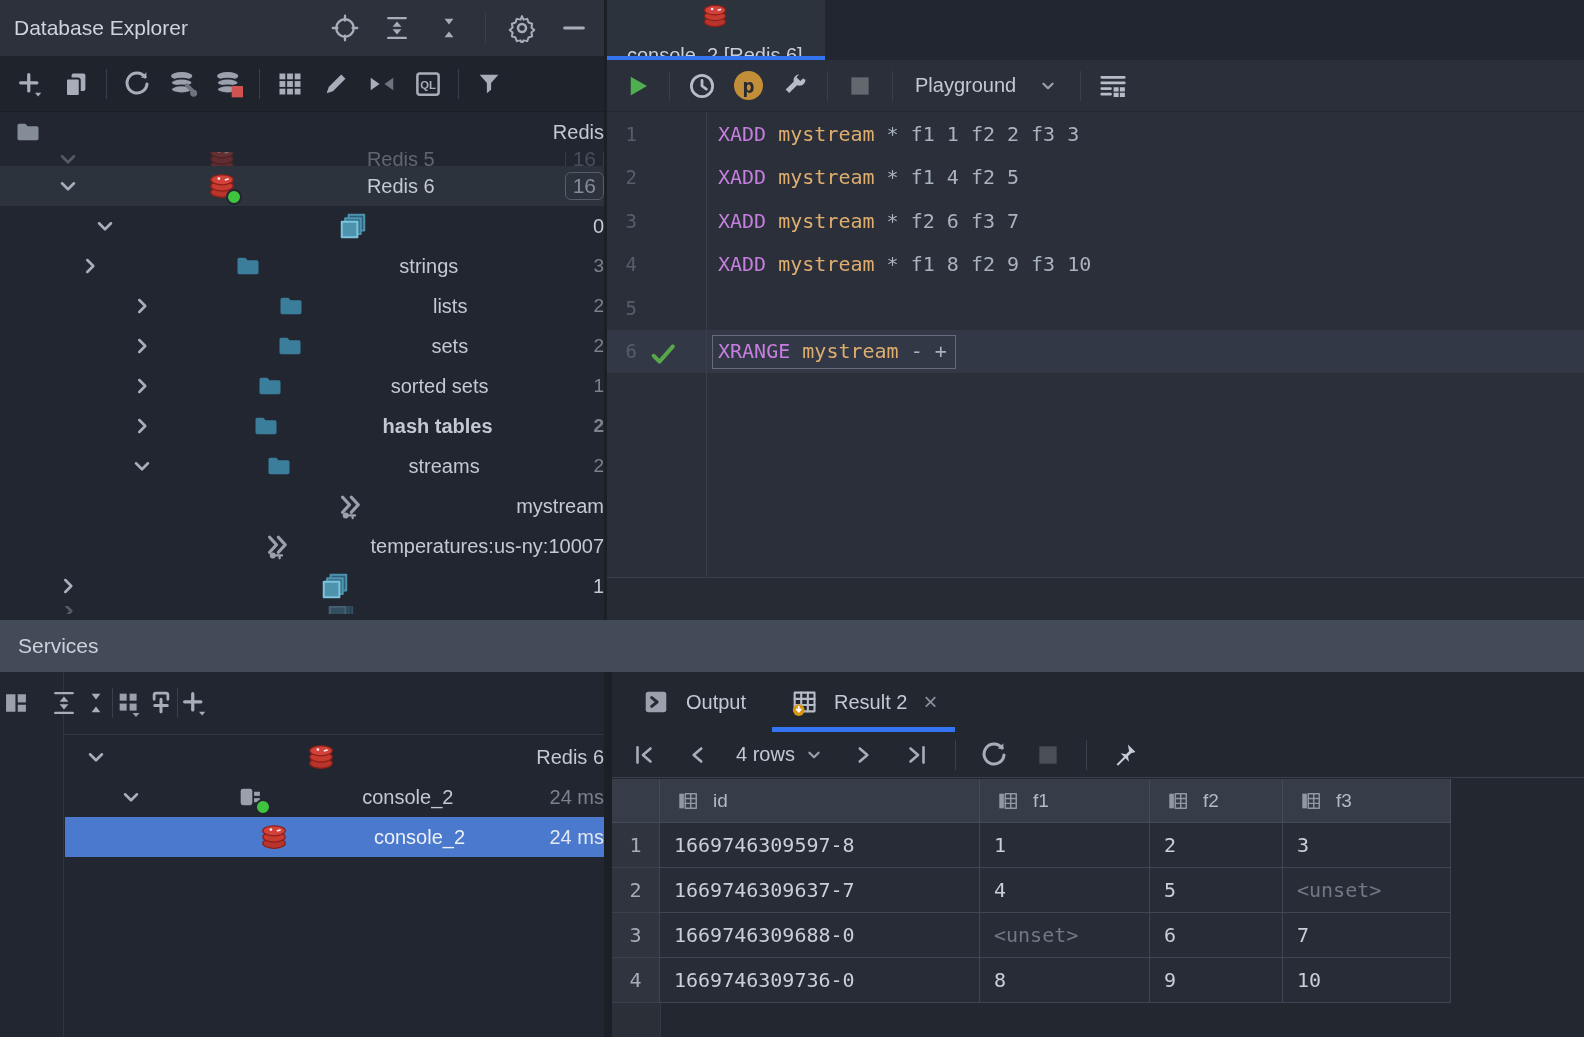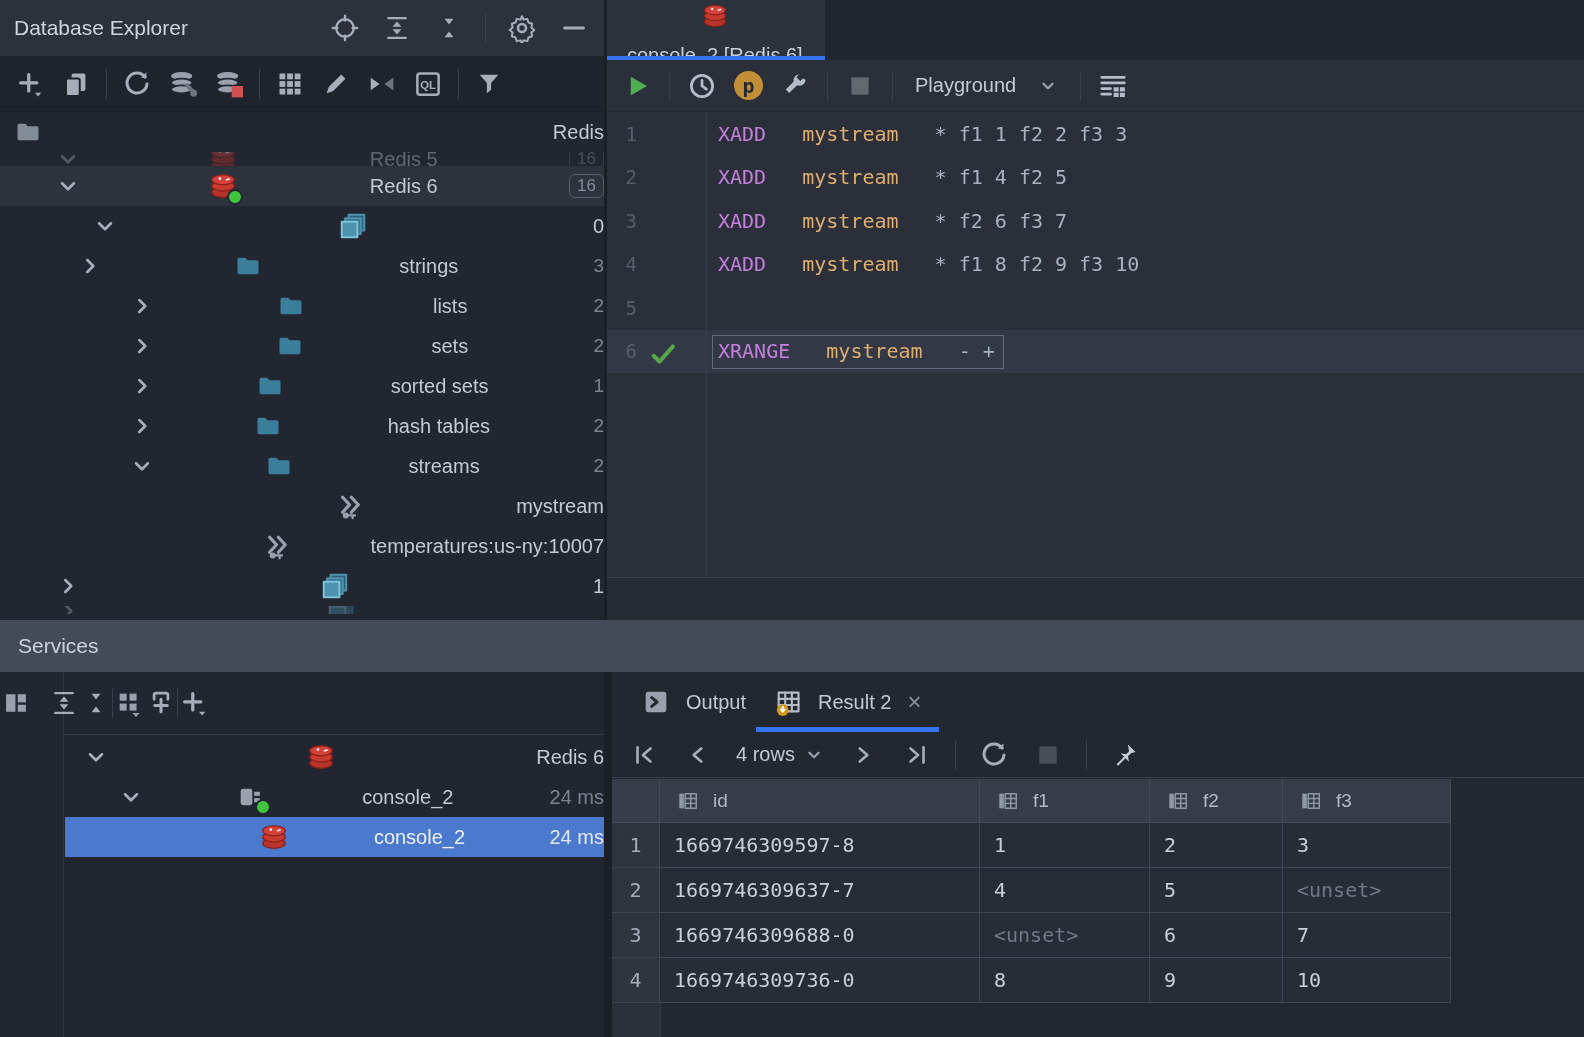--- a/index.html
+++ b/index.html
@@ -24,21 +24,21 @@
   .x-hicons{display:flex;align-items:center;gap:20px;margin-right:14px;}
   .x-toolbar{left:0;top:56px;width:604px;height:56px;background:var(--bg-toolbar);display:flex;align-items:center;gap:14px;padding-left:14px;box-sizing:border-box;border-bottom:1px solid #1A1E25;}
   .x-tree{left:0;top:112px;width:604px;height:502px;background:var(--bg);overflow:hidden;}
 
   .trow{display:flex;align-items:center;height:40px;font-size:20px;color:#C3C9D3;white-space:nowrap;justify-content:space-between;}
   .trow .chev{width:34px;display:flex;align-items:center;justify-content:flex-start;flex:0 0 auto;}
   .trow .ticn{width:32px;display:flex;align-items:center;position:relative;flex:0 0 auto;}
   .trow .tlbl{margin-left:10px;}
   .trow .tcount{margin-left:12px;color:var(--txt-dim);font-size:19px;}
   .trow .tmeta{margin-left:12px;color:var(--txt-dim);font-size:20px;}
-  .trow .tbadge{margin-left:12px;color:#8ironA;color:#848C98;font-size:17px;border:1px solid #565E6B;border-radius:6px;padding:1px 7px;}
+  .trow .tbadge{margin-left:12px;color:#8ironA;color:#848C98;font-size:21px;border:1px solid #565E6B;border-radius:6px;padding:1px 7px;}
   .trow.hl{background:var(--bg-rowhl);}
   .trow.sel{background-image:linear-gradient(90deg, transparent 0 65px, var(--sel) 65px 100%);color:#EDF1F6;}
   .trow.sel .tmeta{color:#E3E8F0;}
   .gdot{position:absolute;right:-3px;bottom:-4px;width:12px;height:12px;border-radius:50%;background:#3FC43F;border:2px solid var(--bg);}
   .ghost{opacity:.38;overflow:hidden;}
 
   
   .vsplit-top{left:604px;top:0;width:3px;height:620px;background:#1B1F26;}
   .vsplit-bot{left:604px;top:672px;width:8px;height:365px;background:#1B1F26;}
 
@@ -52,38 +52,38 @@
   .pg-label{font-size:20px;color:#C3C9D3;margin-left:6px;}
   .p-circle{width:29px;height:29px;border-radius:50%;background:#C28E38;color:#262A33;font-family:"DejaVu Sans Mono",monospace;font-size:20px;font-weight:bold;display:flex;align-items:center;justify-content:center;}
   .e-code{left:607px;top:112px;width:977px;height:465px;background:var(--bg-editor);overflow:hidden;
           font-family:"DejaVu Sans Mono",monospace;font-size:20px;}
   .gutline{left:706px;top:112px;width:1px;height:465px;background:var(--line);}
   .cline{position:relative;height:43.5px;display:flex;align-items:center;}
   .cline.cur{background:var(--bg-curline);}
   .cline .lnum{position:absolute;left:0;width:30px;text-align:right;color:#575E6A;font-size:19px;}
   .cline .lchk{position:absolute;left:42px;top:10px;}
   .cline .ctext{margin-left:111px;white-space:pre;}
-  .tk-cmd{color:var(--cmd);} .tk-key{color:var(--key);} .tk-pln{color:var(--pln);padding-left:24px;}
+  .tk-cmd{color:var(--cmd);} .tk-key{color:var(--key);} .tk-pln{color:var(--pln);}
   .cbox{border:1px solid #656C79;padding:3px 8px 5px 5px;margin-left:-6px;}
   .e-bottom{left:607px;top:577px;width:977px;height:43px;background:#262B34;border-top:1px solid var(--line);}
 
   
   .svcbar{left:0;top:620px;width:1584px;height:52px;background:var(--bg-svcbar);display:flex;align-items:center;}
   .svcbar .t{margin-left:18px;font-size:21px;color:#CCD2DB;}
 
   
   .s-pane{left:0;top:672px;width:604px;height:365px;background:var(--bg);}
   .s-toolbar{position:absolute;left:0;top:0;width:604px;height:62px;display:flex;align-items:center;}
   .s-vline{position:absolute;left:63px;top:0;width:1px;height:365px;background:#30353F;}
   .s-hline{position:absolute;left:63px;top:62px;width:541px;height:1px;background:#30353F;}
   .s-tree{position:absolute;left:0;top:65px;width:604px;}
 
   
   .o-pane{left:612px;top:672px;width:972px;height:365px;background:#23272F;}
-  .o-tabs{position:absolute;left:0;top:0;height:60px;display:flex;align-items:center;gap:26px;padding-left:28px;}
+  .o-tabs{position:absolute;left:0;top:0;height:60px;display:flex;align-items:center;gap:42px;padding-left:28px;}
   .o-tab{position:relative;display:flex;align-items:center;gap:14px;height:60px;font-size:20px;color:#C3C9D3;}
   .o-tab.active::after{content:"";position:absolute;left:-16px;right:-16px;bottom:0;height:5px;background:var(--blue);}
   .o-toolbar{position:absolute;left:0;top:60px;width:972px;height:46px;display:flex;align-items:center;gap:22px;padding-left:16px;box-sizing:border-box;border-bottom:1px solid var(--line);}
   .rows-lbl{font-size:20px;color:#C3C9D3;display:flex;align-items:center;gap:8px;}
 
   .r-table{position:absolute;left:0;top:107px;font-family:"DejaVu Sans Mono",monospace;font-size:20px;}
   .r-row{display:flex;}
   .r-cell{box-sizing:border-box;height:45px;display:flex;align-items:center;padding-left:14px;
           background:var(--cellbg);border-right:1px solid var(--grid);border-bottom:1px solid var(--grid);color:#C9CFD9;}
   .r-cell.unset{color:var(--txt-faint);}
@@ -329,21 +329,21 @@
           </svg>
         </span>
         <span class="ticn">
           <svg width="28" height="28" viewBox="0 0 24 24" fill="none" stroke="#A7AEB9" stroke-width="2" stroke-linecap="round" stroke-linejoin="round">
             <path d="M3 6.5A1.5 1.5 0 0 1 4.5 5h5.2l2 2h7.8A1.5 1.5 0 0 1 21 8.5v9A1.5 1.5 0 0 1 19.5 19h-15A1.5 1.5 0 0 1 3 17.5z" fill="#3B7E9C" stroke="none"></path>
           </svg>
         </span>
         <span class="tlbl">sorted sets</span>
         <span class="tcount">1</span>
       </div>
-      <div class="trow" style="padding-left: 129px;">
+      <div class="trow" style="padding-left: 129px; font-weight: bold;">
         <span class="chev">
           <svg width="26" height="26" viewBox="0 0 24 24" fill="none" stroke="#A7AEB9" stroke-width="2" stroke-linecap="round" stroke-linejoin="round">
             <path d="M9.5 6.5l5.5 5.5-5.5 5.5" stroke="#A8AFBB" stroke-width="2.4"></path>
           </svg>
         </span>
         <span class="ticn">
           <svg width="28" height="28" viewBox="0 0 24 24" fill="none" stroke="#A7AEB9" stroke-width="2" stroke-linecap="round" stroke-linejoin="round">
             <path d="M3 6.5A1.5 1.5 0 0 1 4.5 5h5.2l2 2h7.8A1.5 1.5 0 0 1 21 8.5v9A1.5 1.5 0 0 1 19.5 19h-15A1.5 1.5 0 0 1 3 17.5z" fill="#3B7E9C" stroke="none"></path>
           </svg>
         </span>

